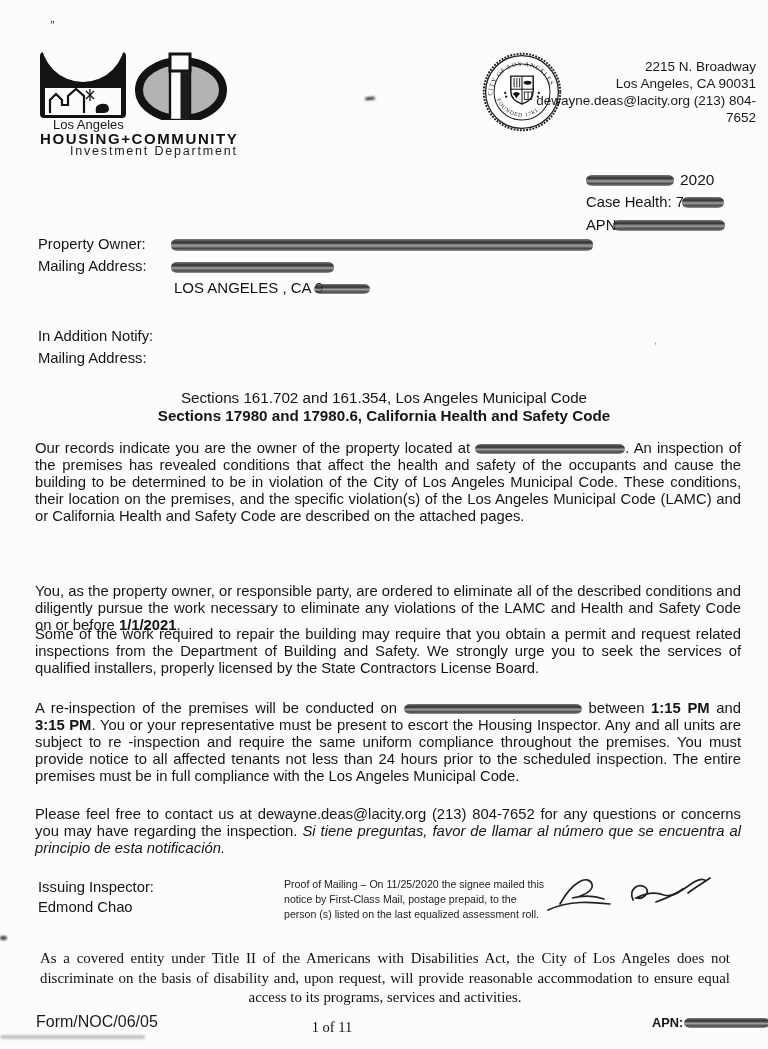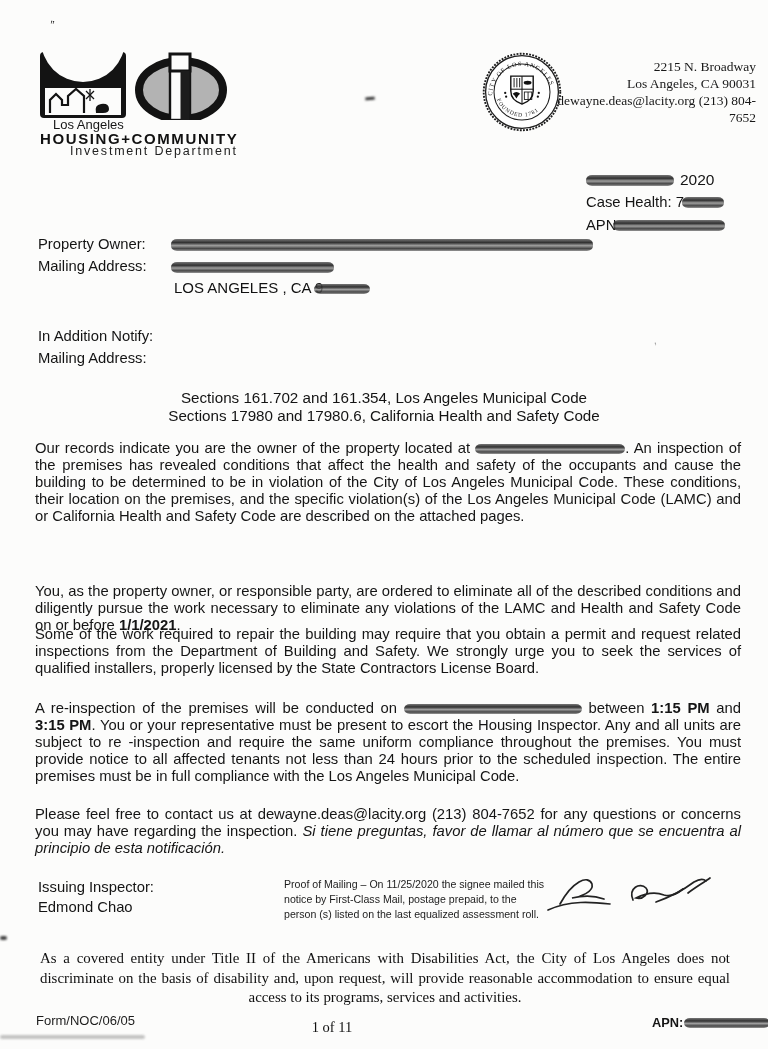--- a/index.html
+++ b/index.html
@@ -11,39 +11,39 @@
   .redact{display:inline-block;height:11px;border-radius:6px/5px;vertical-align:-1px;
     background:linear-gradient(180deg, rgba(95,95,95,.85), rgba(38,38,38,.95) 30%,
                rgba(125,125,125,.75) 55%, rgba(50,50,50,.9) 80%, rgba(110,110,110,.7));
     filter:blur(.7px);}
   .redact.blk{position:absolute;display:block;}
   
   .logo-city{position:absolute;left:53px;top:117px;font-size:13px;color:#161616;}
   .logo-name{position:absolute;left:40px;top:130px;font-size:15px;font-weight:bold;letter-spacing:1.6px;color:#111;}
   .logo-sub{position:absolute;left:70px;top:144px;font-size:12.5px;letter-spacing:1.8px;color:#222;}
   .addr{position:absolute;right:12px;top:58px;width:240px;text-align:right;
-        font-size:13.5px;line-height:17px;color:#181818;font-family:Liberation Serif, serif;}
+        font-size:13.5px;line-height:17px;color:#181818;}
   
   .case-row{position:absolute;left:586px;font-size:14.8px;white-space:nowrap;color:#141414;}
   
   .lbl{position:absolute;font-size:14.8px;color:#141414;text-align:center;}
   .city-line{position:absolute;left:174px;top:279px;font-size:15px;color:#111;white-space:nowrap;}
   
   .title{position:absolute;left:0;top:365px;width:768px;text-align:center;
          font-size:17.5px;font-weight:bold;letter-spacing:.4px;color:#0e0e0e;}
   .subtitle{position:absolute;left:0;width:768px;text-align:center;font-size:15.2px;color:#141414;}
   
   .para{position:absolute;left:35px;width:706px;font-size:14.8px;line-height:17px;
         text-align:justify;color:#151515;}
   
   .proof{position:absolute;left:284px;top:877px;width:262px;font-size:10.6px;line-height:14.8px;color:#1c1c1c;}
   
   .ada{position:absolute;left:40px;top:949px;width:690px;font-family:"Liberation Serif",serif;
        font-size:14.9px;line-height:19.6px;text-align:justify;text-align-last:center;color:#101010;}
-  .form-no{position:absolute;left:36px;top:1013px;font-size:13px;color:#1c1c1c;}
+  .form-no{position:absolute;left:36px;top:1013px;font-size:16px;color:#1c1c1c;}
   .page-ind{position:absolute;left:0;top:1019px;width:664px;text-align:center;
             font-family:"Liberation Serif",serif;font-size:14.5px;color:#111;}
   .foot-apn{position:absolute;left:652px;top:1015px;font-size:12.8px;font-weight:bold;white-space:nowrap;color:#141414;}
   
   .art{position:absolute;color:#333;}
   .smudge{position:absolute;background:rgba(110,110,110,.4);filter:blur(1px);border-radius:2px;}
 </style>
 </head>
 <body>
 
@@ -135,21 +135,21 @@
   <span class="redact blk" style="left:171px;top:239px;width:422px;height:12px;"></span>
   <div class="lbl" style="left:38px;top:258px;">Mailing Address:</div>
   <span class="redact blk" style="left:171px;top:262px;width:163px;height:11px;"></span>
   <div class="city-line">
     <span>LOS ANGELES , CA 9</span><span class="redact" style="width:56px;height:10px;margin-left:-9px;"></span>
   </div>
   <div class="lbl" style="left:38px;top:328px;">In Addition Notify:</div>
   <div class="lbl" style="left:38px;top:350px;">Mailing Address:</div>
 
   <div class="subtitle" style="top:389px;">Sections 161.702 and 161.354, Los Angeles Municipal Code</div>
-  <div class="subtitle" style="top:407px;">Sections 17980 and 17980.6, California Health and Safety Code</div>
+  <div class="subtitle" style="top:407px;font-weight:bold;">Sections 17980 and 17980.6, California Health and Safety Code</div>
 
   <div class="para" style="top:440px;"><span>Our records indicate you are the owner of the property located at </span><span class="redact" style="width: 150px; height: 10px;"></span><span>. An inspection of the premises has revealed conditions that affect the health and safety of the occupants and cause the building to be determined to be in violation of the City of Los Angeles Municipal Code. These conditions, their location on the premises, and the specific violation(s) of the Los Angeles Municipal Code (LAMC) and or California Health and Safety Code are described on the attached pages.</span></div>
   <div class="para" style="top:551px;margin-top:32px;"><span>You, as the property owner, or responsible party, are ordered to eliminate all of the described conditions and diligently pursue the work necessary to eliminate any violations of the LAMC and Health and Safety Code on or before </span><span style="font-weight: bold;">1/1/2021</span><span>.</span></div>
   <div class="para" style="top:626px;"><span>Some of the work required to repair the building may require that you obtain a permit and request related inspections from the Department of Building and Safety. We strongly urge you to seek the services of qualified installers, properly licensed by the State Contractors License Board.</span></div>
   <div class="para" style="top:700px;"><span>A re-inspection of the premises will be conducted on </span><span class="redact" style="width: 178px; height: 10px;"></span><span> between </span><span style="font-weight: bold;">1:15 PM</span><span> and </span><span style="font-weight: bold;">3:15 PM</span><span>. You or your representative must be present to escort the Housing Inspector. Any and all units are subject to re -inspection and require the same uniform compliance throughout the premises. You must provide notice to all affected tenants not less than 24 hours prior to the scheduled inspection. The entire premises must be in full compliance with the Los Angeles Municipal Code.</span></div>
   <div class="para" style="top:806px;"><span>Please feel free to contact us at dewayne.deas@lacity.org (213) 804-7652 for any questions or concerns you may have regarding the inspection. </span><span style="font-style: italic;">Si tiene preguntas, favor de llamar al número que se encuentra al principio de esta notificación.</span></div>
 
   <div class="lbl" style="left:38px;top:879px;">Issuing Inspector:</div>
   <div class="lbl" style="left:38px;top:899px;">Edmond Chao</div>
   <div class="proof">Proof of Mailing – On 11/25/2020 the signee mailed this notice by First-Class Mail, postage prepaid, to the person (s) listed on the last equalized assessment roll.</div>

